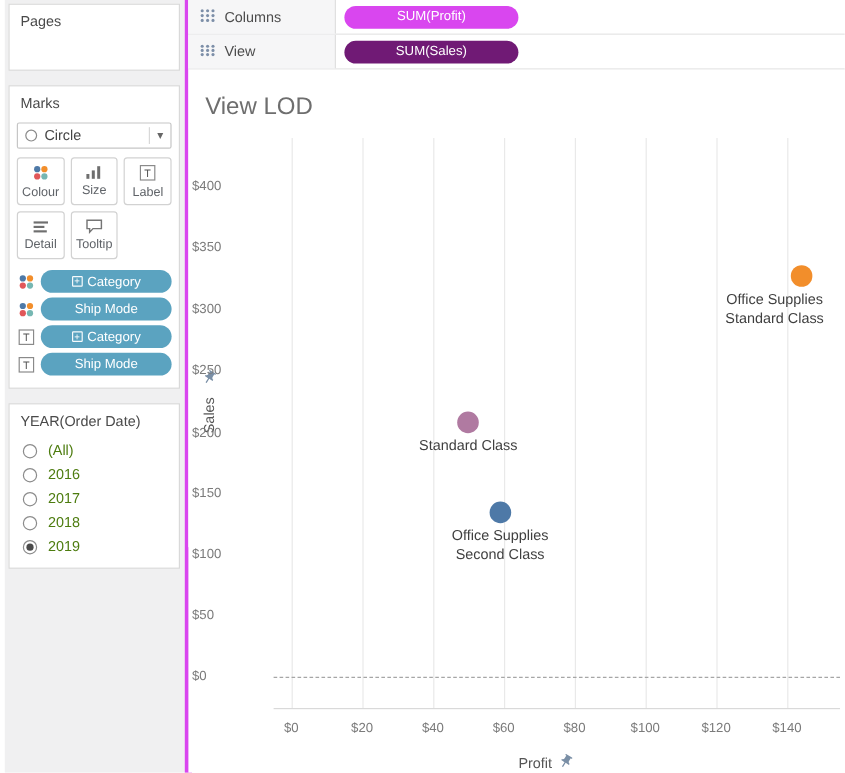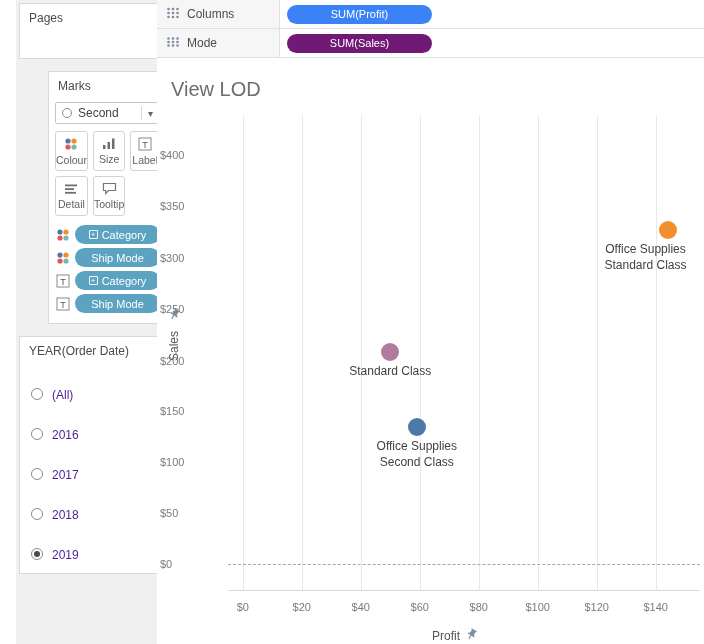--- a/index.html
+++ b/index.html
@@ -8,27 +8,27 @@
     font-family: "Liberation Sans", sans-serif;
     font-size: 12px;
     color: #333;
     background: #fff;
     overflow: hidden;
   }
   .app { position: relative; width: 704px; height: 644px; background:#fff; }
 
   
   .sidebar {
-    position: absolute; left:16px; top:0; width:156px; height:644px;
-    background:#f0f0f1; border-right:1px solid #d946ef; padding:3px 4px 3px 3px;
+    position: absolute; left:4px; top:0; width:156px; height:644px;
+    background:#f0f0f1; border-right:6px solid #d946ef; padding:3px 4px 3px 3px;
   }
   .card { background:#fff; border:1px solid #d9d9d9; margin-bottom:12px; }
   .card-title { font-size:12px; color:#4a4a4a; }
   .pages-card { height:56px; padding:7px 9px; }
-  .marks-card { padding:7px 5px 6px;margin-left:29px; }
+  .marks-card { padding:7px 5px 6px; }
   .marks-card .card-title { padding-left:4px; }
   .filter-card { padding:7px 0 8px; }
   .filter-card .card-title { padding:0 9px 7px; }
 
   .mark-type-select {
     margin:9px 1px 7px; height:22px; border:1px solid #c6c6c6; border-radius:2px;
     display:flex; align-items:center; padding:0 6px; gap:6px; background:#fff; color:#444; cursor:default;
   }
   .circle-glyph { width:10px; height:10px; border:1.5px solid #8a8a8a; border-radius:50%; flex:none; }
   .mark-type-label { flex:1; }
@@ -47,21 +47,21 @@
   .pill-icon { width:15px; display:flex; justify-content:center; flex:none; }
   .dim-pill {
     flex:1; height:19px; border-radius:9.5px; color:#fff; font-size:11px;
     display:flex; align-items:center; justify-content:center; gap:4px; cursor:default;
   }
   .plus-box {
     width:9px; height:9px; border:1px solid rgba(255,255,255,.95); border-radius:1px;
     font-size:8px; line-height:7px; display:flex; align-items:center; justify-content:center; flex:none;
   }
 
-  .filter-option { display:flex; align-items:flex-start; gap:9px; padding:3px 11px; color:#4c1d95; height:20px;margin-top:20px; }
+  .filter-option { display:flex; align-items:flex-end; gap:9px; padding:3px 11px; color:#4d7c0f; height:20px; }
   .radio { width:12px; height:12px; border:1px solid #8b8b8b; border-radius:50%; position:relative; background:#fff; flex:none; }
   .radio.checked::after { content:""; position:absolute; left:2px; top:2px; right:2px; bottom:2px; background:#4a4a4a; border-radius:50%; }
 
   
   .main { position:absolute; left:157px; top:0; width:547px; height:456px; background:#fff; }
   .shelf-row { height:29px; display:flex; border-bottom:1px solid #e0e0e0; background:#fff; }
   .shelf-label-cell {
     width:123px; background:#f6f6f7; border-right:1px solid #e0e0e0;
     display:flex; align-items:center; gap:7px; padding:0 9px; color:#4c4c4c; flex:none;
   }
@@ -94,21 +94,21 @@
   <div class="sidebar">
 
     <div class="card pages-card">
       <div class="card-title">Pages</div>
     </div>
 
     <div class="card marks-card">
       <div class="card-title">Marks</div>
       <div class="mark-type-select">
         <span class="circle-glyph"></span>
-        <span class="mark-type-label">Second</span>
+        <span class="mark-type-label">Circle</span>
         <span class="select-divider"></span>
         <span class="caret">▾</span>
       </div>
       <div class="marks-buttons" id="marks-buttons">
           <div class="marks-btn">
             <span>
               <svg width="14" height="14" viewBox="0 0 14 14">
                 <circle cx="4" cy="4" r="2.6" fill="#4e79a7"></circle>
                 <circle cx="10" cy="4" r="2.6" fill="#f28e2b"></circle>
                 <circle cx="4" cy="10" r="2.6" fill="#e15759"></circle>
@@ -252,42 +252,42 @@
                 <circle cx="7" cy="10" r="1.3"></circle>
                 <circle cx="11.5" cy="2" r="1.3"></circle>
                 <circle cx="11.5" cy="6" r="1.3"></circle>
                 <circle cx="11.5" cy="10" r="1.3"></circle>
               </g>
             </svg>
         </span>
         <span>Columns</span>
       </div>
       <div class="shelf-pill-area">
-        <span class="measure-pill" id="columns-pill" style="background: #3b82f6;">SUM(Profit)</span>
+        <span class="measure-pill" id="columns-pill" style="background: #d946ef;">SUM(Profit)</span>
       </div>
     </div>
 
     <div class="shelf-row">
       <div class="shelf-label-cell">
         <span>
           <svg width="14" height="12" viewBox="0 0 14 12">
               <g fill="#7d8fa8">
                 <circle cx="2.5" cy="2.5" r="1.3"></circle>
                 <circle cx="7" cy="2.5" r="1.3"></circle>
                 <circle cx="11.5" cy="2.5" r="1.3"></circle>
                 <circle cx="2.5" cy="6" r="1.3"></circle>
                 <circle cx="7" cy="6" r="1.3"></circle>
                 <circle cx="11.5" cy="6" r="1.3"></circle>
                 <circle cx="2.5" cy="9.5" r="1.3"></circle>
                 <circle cx="7" cy="9.5" r="1.3"></circle>
                 <circle cx="11.5" cy="9.5" r="1.3"></circle>
               </g>
             </svg>
         </span>
-        <span>Mode</span>
+        <span>View</span>
       </div>
       <div class="shelf-pill-area">
         <span class="measure-pill" id="rows-pill" style="background: #701a75;">SUM(Sales)</span>
       </div>
     </div>
 
     <div class="chart-area" id="chart-area">
       <div class="chart-title">View LOD</div>
 
       <div class="axis-y-group" id="y-axis-group" style="left: 10px; top: 249.5px;">

